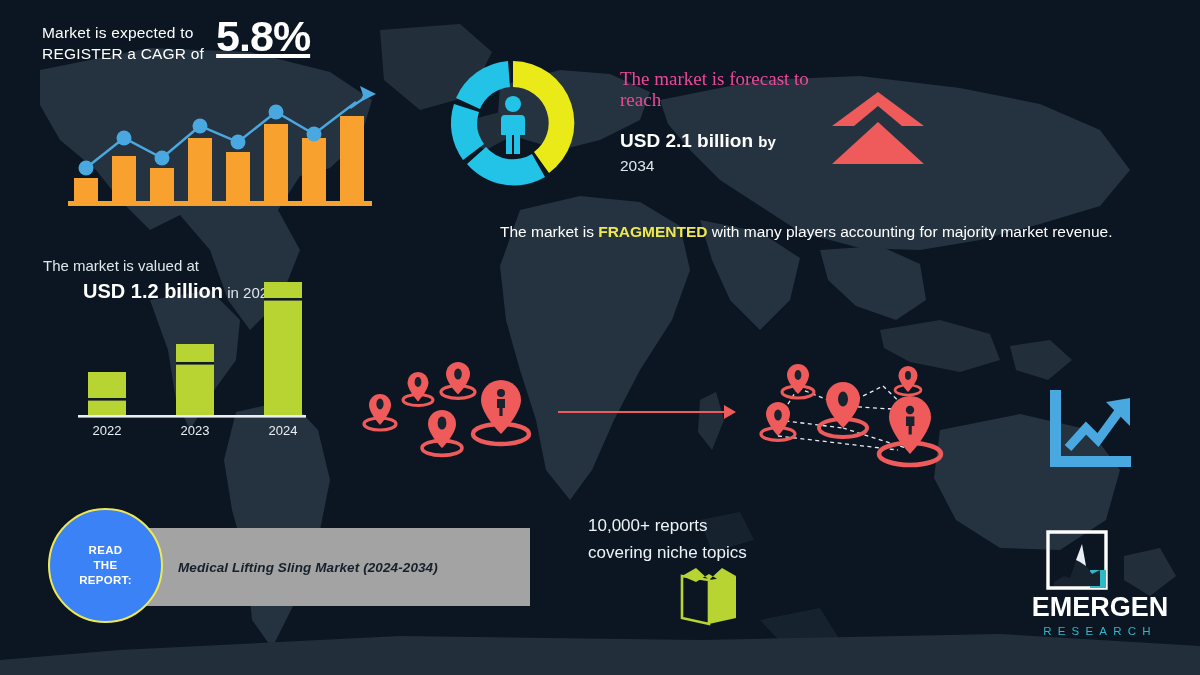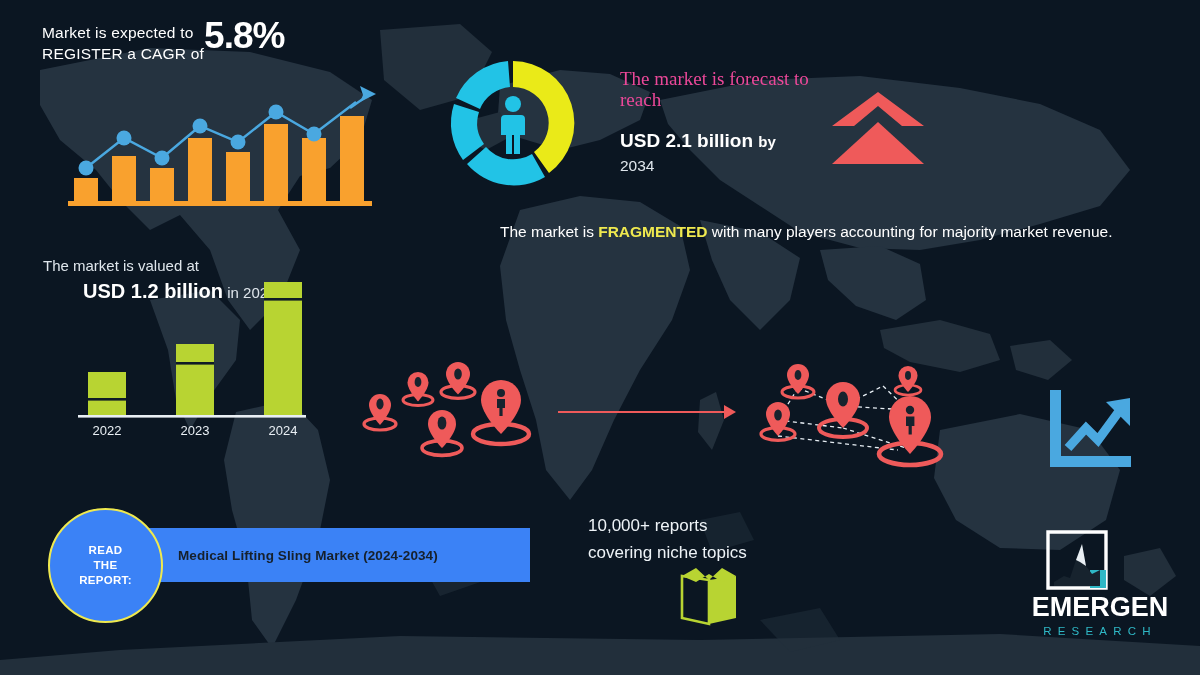--- a/index.html
+++ b/index.html
@@ -14,21 +14,21 @@
   
   #map{position:absolute;left:0;top:0;width:1200px;height:675px;}
   #map svg{display:block;width:1200px;height:675px;}
   .land{fill:#253340;}
   .land2{fill:#222f3b;}
   .bold{color:#ffffff;font-weight:400;}
 
   
   #cagr-block{position:absolute;left:42px;top:14px;display:flex;align-items:flex-start;}
   #cagr-text{font-size:15.5px;line-height:21px;padding-top:8px;letter-spacing:.2px;white-space:nowrap;}
-  #cagr-value{font-size:37px;font-weight:700;line-height:56px;margin-top:-6px;letter-spacing:-1px;}
+  #cagr-value{font-size:43px;font-weight:700;line-height:56px;margin-left:12px;margin-top:-6px;letter-spacing:-1px;text-decoration:underline;}
 
   
   #orange-chart{position:absolute;left:64px;top:80px;width:320px;height:130px;}
 
   
   #donut{position:absolute;left:438px;top:48px;width:150px;height:150px;}
 
   
   #forecast-block{position:absolute;left:620px;top:68px;width:230px;}
   #forecast-lead{font-size:19px;line-height:21px;color:#ec4899;font-family:Liberation Serif, serif;}
@@ -54,21 +54,21 @@
 
   
   #pins-left{position:absolute;left:358px;top:362px;width:175px;height:100px;}
   #pins-right{position:absolute;left:748px;top:358px;width:205px;height:118px;}
   #flow-arrow{position:absolute;left:558px;top:400px;width:178px;height:24px;}
 
   
   #trend-icon{position:absolute;left:1044px;top:388px;width:92px;height:84px;}
 
   
-  #banner{position:absolute;left:140px;top:528px;width:390px;height:54px;background:#3b82f6;}
+  #banner{position:absolute;left:140px;top:528px;width:390px;height:78px;background:#a3a3a3;font-style:italic;}
   #banner-label{
     position:absolute;left:18px;top:0;width:100%;height:100%;
     display:flex;align-items:center;padding-left:20px;
   }
   #banner-title{font-size:13.5px;font-weight:700;color:#16202b;letter-spacing:.1px;}
   #read-circle{
     position:absolute;left:48px;top:508px;width:115px;height:115px;border-radius:50%;
     background:#3b82f6;border:2.5px solid #efe94f;
     display:flex;flex-direction:column;align-items:center;justify-content:center;
     text-align:center;line-height:15px;z-index:3;

